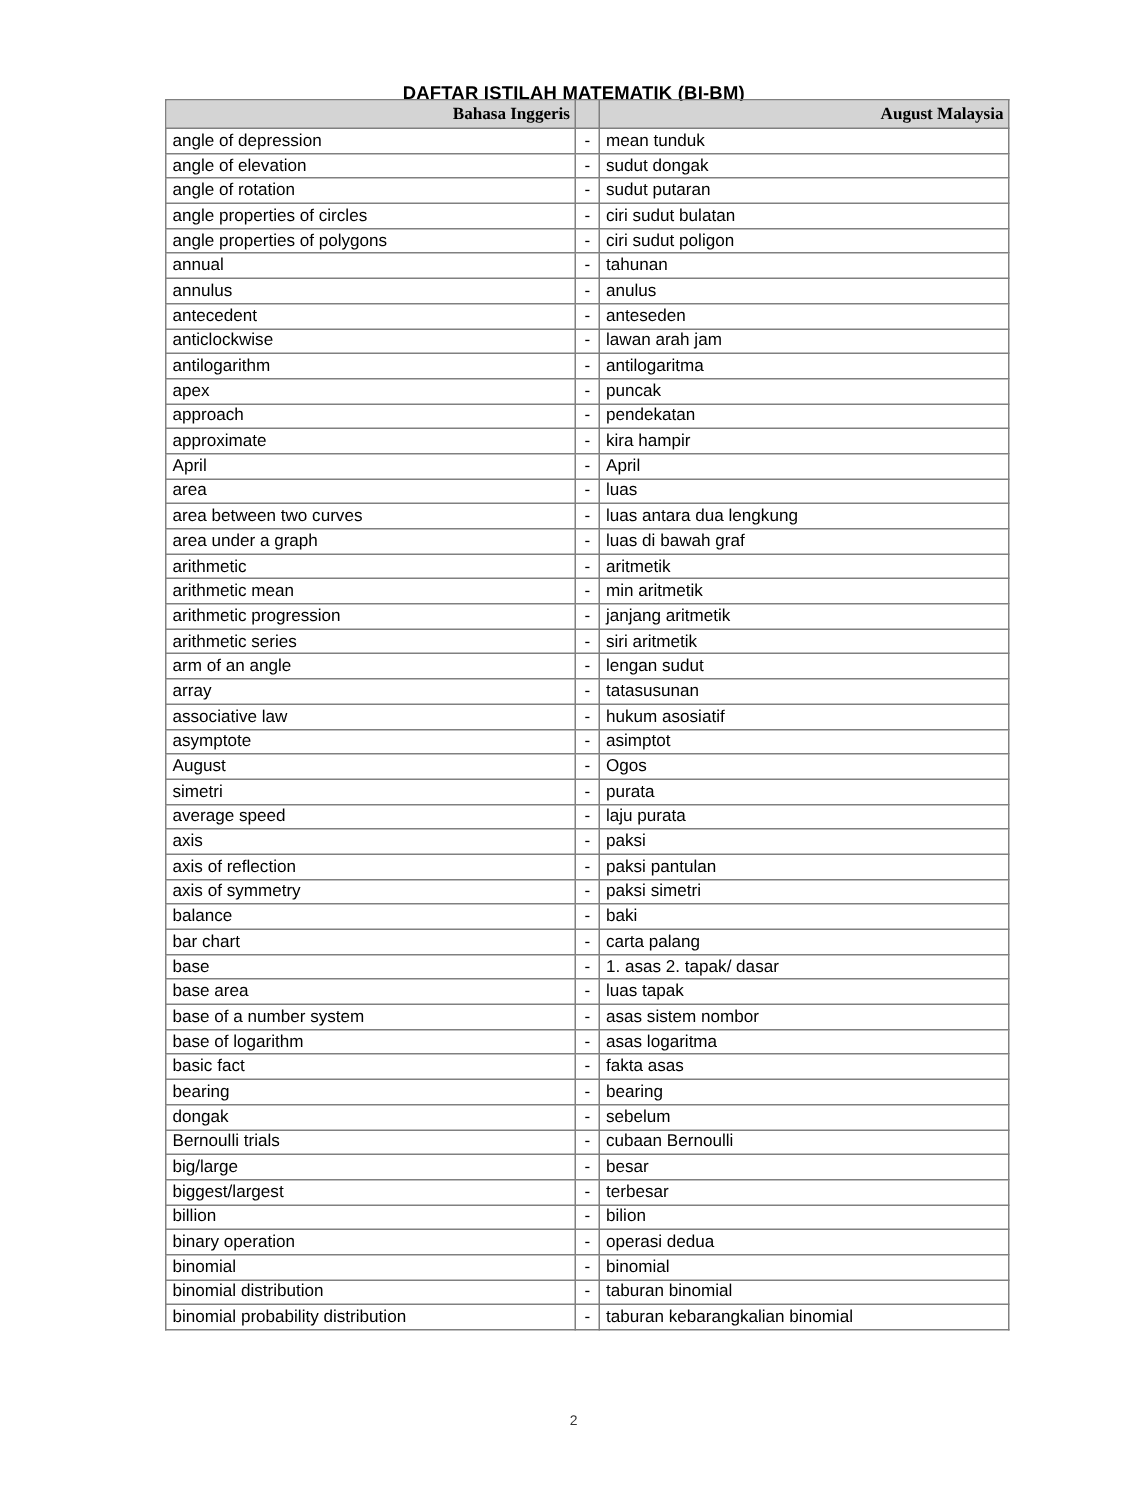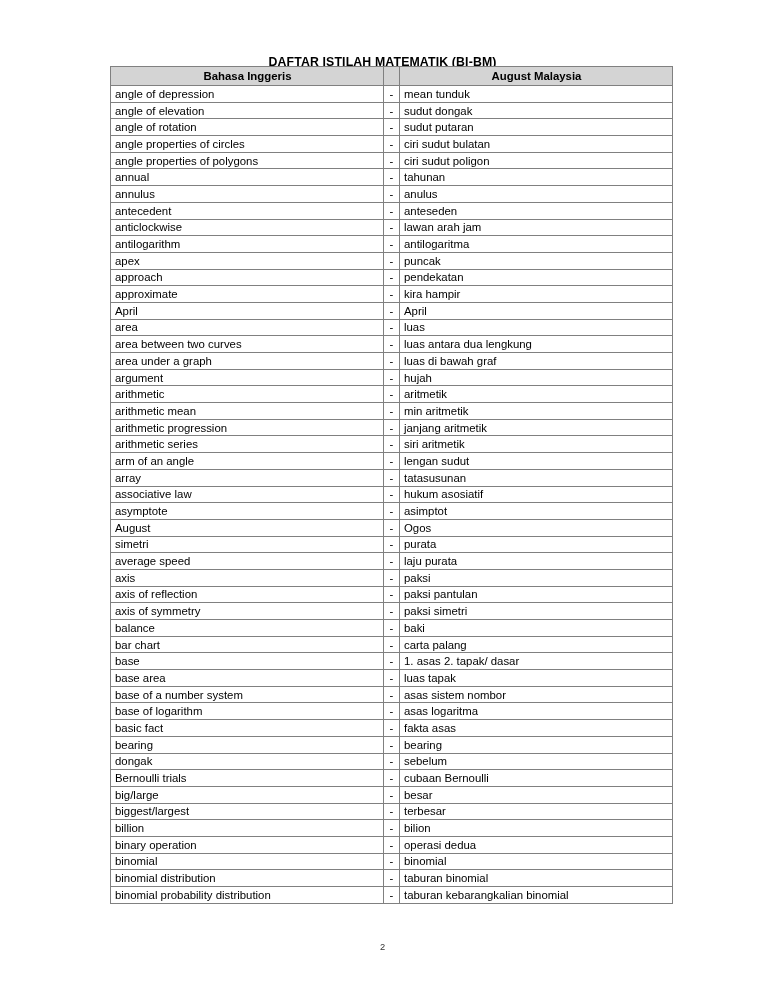--- a/index.html
+++ b/index.html
@@ -62,21 +62,22 @@
     vertical-align: middle;
     overflow: hidden;
     white-space: nowrap;
     color: #000000;
   }
   table.glossary thead th {
     background: #d4d4d4;
     font-weight: bold;
     height: 18px;
     font-size: 11.4px;
-    text-align: center;
+    text-align: right;
+    font-family: Liberation Serif, serif;
   }
   table.glossary thead th.sep-head {
     padding: 0;
   }
   table.glossary td.sep-cell {
     text-align: center;
     padding: 0;
     color: #000000;
     font-size: 11.4px;
   }
@@ -191,25 +192,20 @@
             <td>area between two curves</td>
             <td class="sep-cell">-</td>
             <td>luas antara dua lengkung</td>
           </tr>
           <tr>
             <td>area under a graph</td>
             <td class="sep-cell">-</td>
             <td>luas di bawah graf</td>
           </tr>
           <tr>
-            <td>argument</td>
-            <td class="sep-cell">-</td>
-            <td>hujah</td>
-          </tr>
-          <tr>
             <td>arithmetic</td>
             <td class="sep-cell">-</td>
             <td>aritmetik</td>
           </tr>
           <tr>
             <td>arithmetic mean</td>
             <td class="sep-cell">-</td>
             <td>min aritmetik</td>
           </tr>
           <tr>

